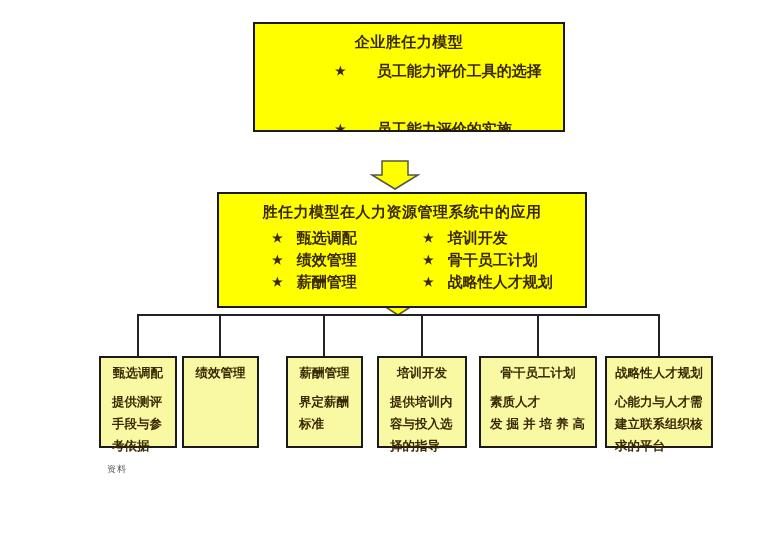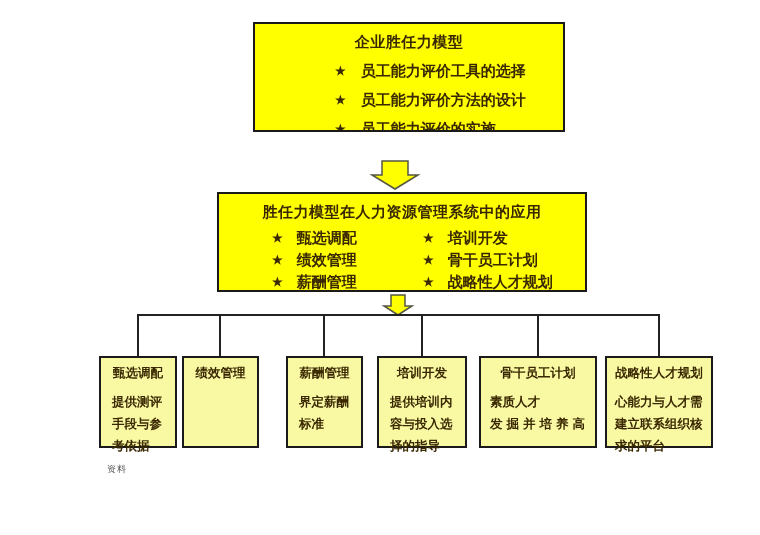--- a/index.html
+++ b/index.html
@@ -5,25 +5,25 @@
   html,body{margin:0;padding:0;background:#ffffff;}
   .stage{
     position:relative;width:760px;height:535px;background:#ffffff;overflow:hidden;
     font-family:Liberation Serif, serif;color:#3a2800;font-weight:bold;
   }
   .stage svg{position:absolute;left:0;top:0;pointer-events:none;}
   .box{
     position:absolute;box-sizing:border-box;border:2px solid #1a1a1a;background:#ffff00;
   }
   .box-top{left:253px;top:22px;width:312px;height:110px;overflow:hidden;}
-  .box-mid{left:217px;top:192px;width:370px;height:100px;overflow:hidden;}
+  .box-mid{left:217px;top:192px;width:370px;height:116px;overflow:hidden;}
   .box-title{margin-top:9px;text-align:center;font-size:15px;letter-spacing:.5px;}
   .bullet-row{position:absolute;left:80px;white-space:nowrap;font-size:15px;}
   .bullet-row .star{font-size:12px;vertical-align:1px;}
-  .bullet-row .bullet-text{margin-left:15px;}
+  .bullet-row .bullet-text{margin-left:31px;}
   .mid-col{position:absolute;top:33px;}
   .mid-col-left{left:53px;}
   .mid-col-right{left:204px;}
   .mid-row{height:22px;line-height:22px;white-space:nowrap;font-size:15px;}
   .mid-row .star{font-size:12px;vertical-align:1px;}
   .mid-row .bullet-text{margin-left:14px;}
   .bbox{
     position:absolute;top:356px;height:92px;box-sizing:border-box;
     border:2px solid #1a1a1a;background:#f9f9a4;overflow:visible;font-size:12.5px;
   }
@@ -61,23 +61,20 @@
       <line x1="422" y1="314" x2="422" y2="357"></line>
       <line x1="538" y1="314" x2="538" y2="357"></line>
       <line x1="659" y1="314" x2="659" y2="357"></line>
     </g>
   </svg>
 
   <div class="box box-top">
     <div class="box-title">企业胜任力模型</div>
     <div class="bullet-row" style="top:38px">
       <span class="star">★</span><span class="bullet-text">员工能力评价工具的选择</span>
-    </div>
-    <div class="bullet-row" style="top:67px">
-      <span class="star">★</span><span class="bullet-text">员工能力评价方法的设计</span>
     </div>
     <div class="bullet-row" style="top:96px">
       <span class="star">★</span><span class="bullet-text">员工能力评价的实施</span>
     </div>
   </div>
 
   <div class="box box-mid">
     <div class="box-title">胜任力模型在人力资源管理系统中的应用</div>
     <div class="mid-col mid-col-left">
       <div class="mid-row">

